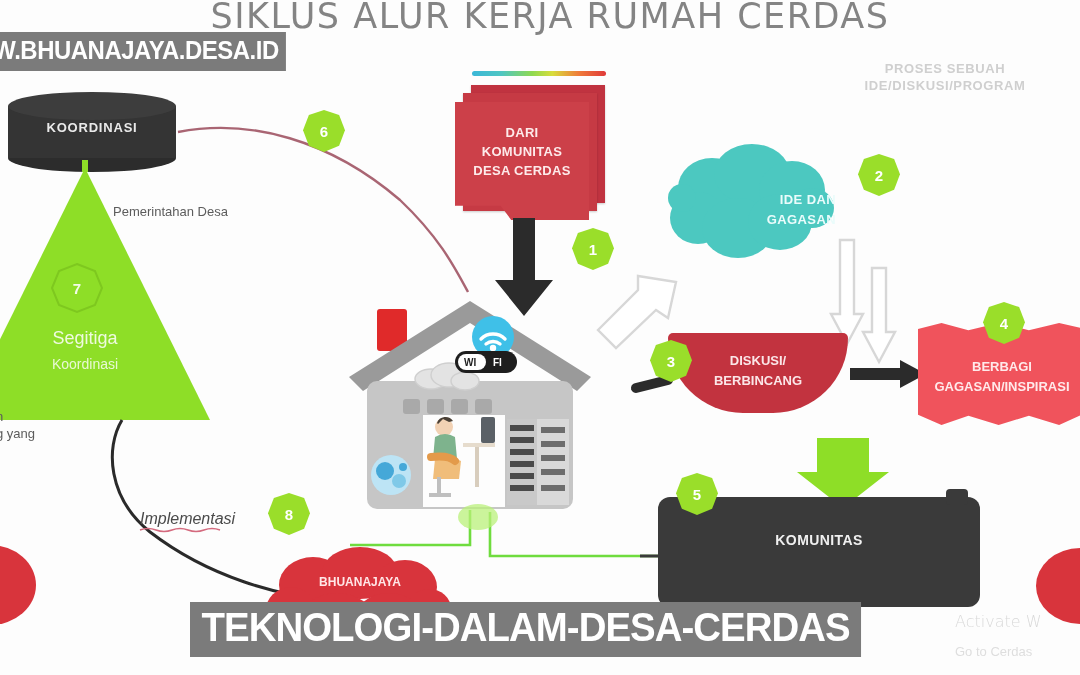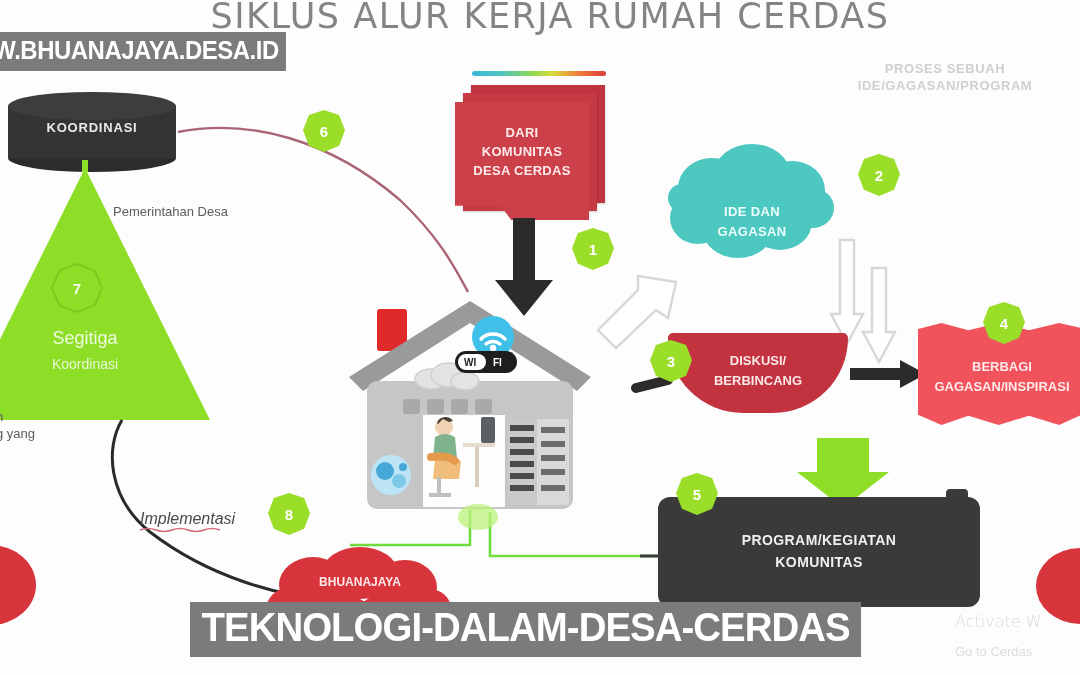--- a/index.html
+++ b/index.html
@@ -98,21 +98,21 @@
   .rainbow{left:472px;top:71px;width:134px;height:5px;
     background:linear-gradient(90deg,#3bb7d8 0%,#4fc6c2 22%,#8fd94f 45%,#d8dd3c 60%,#ef7a3a 80%,#e03a3a 100%);
     border-radius:3px;}
 
   
   .arr-black-down{left:493px;top:218px;width:60px;height:98px;}
   .arr-black-down svg{display:block;}
 
   
   .cloud-teal{left:668px;top:142px;width:168px;height:128px;}
-  .cloud-teal .t{position:absolute;left:0;top:60px;width:168px;text-align:center;
+  .cloud-teal .t{position:absolute;left:0;top:48px;width:168px;text-align:right;
                  color:#eafcfb;font-size:13px;font-weight:bold;line-height:20px;letter-spacing:.4px;}
 
   
   .diskusi{left:668px;top:333px;width:180px;height:80px;
            background:#c2333f;border-radius:6px 6px 90px 90px;}
   .diskusi .t{position:absolute;left:0;top:18px;width:180px;text-align:center;
               color:#fbe6e8;font-size:13px;font-weight:bold;line-height:20px;}
 
   
   .berbagi{left:918px;top:323px;width:168px;height:102px;background:#f0535c;}
@@ -154,21 +154,21 @@
 </style>
 </head>
 <body>
 
 <div id="stage">
 
   <div class="node title">SIKLUS ALUR KERJA RUMAH CERDAS</div>
 
   <div class="node proses">
     <div>PROSES SEBUAH</div>
-    <div>IDE/GAGASAN/PROGRAM</div>
+    <div>IDE/DISKUSI/PROGRAM</div>
   </div>
 
   <div class="node cyl">
     <div class="bot"></div>
     <div class="body"></div>
     <div class="top"></div>
     <div class="lbl">KOORDINASI</div>
   </div>
 
   <div class="node tri">
@@ -273,21 +273,20 @@
 
   <div class="node" style="left:795px;top:438px;">
     <svg width="96" height="72" viewBox="0 0 96 72">
       <polygon points="22,0 74,0 74,34 94,34 48,70 2,34 22,34" fill="#8ede27"></polygon>
     </svg>
   </div>
 
   <div class="node program">
     <div class="notch"></div>
     <div class="t">
-      <div>PROGRAM/KEGIATAN</div>
       <div>KOMUNITAS</div>
     </div>
   </div>
 
   <div class="node sebar">
     <svg width="190" height="122" viewBox="0 0 190 122">
       <g fill="#d8343c">
         <ellipse cx="48" cy="40" rx="34" ry="28"></ellipse>
         <ellipse cx="95" cy="28" rx="38" ry="26"></ellipse>
         <ellipse cx="140" cy="42" rx="32" ry="27"></ellipse>

